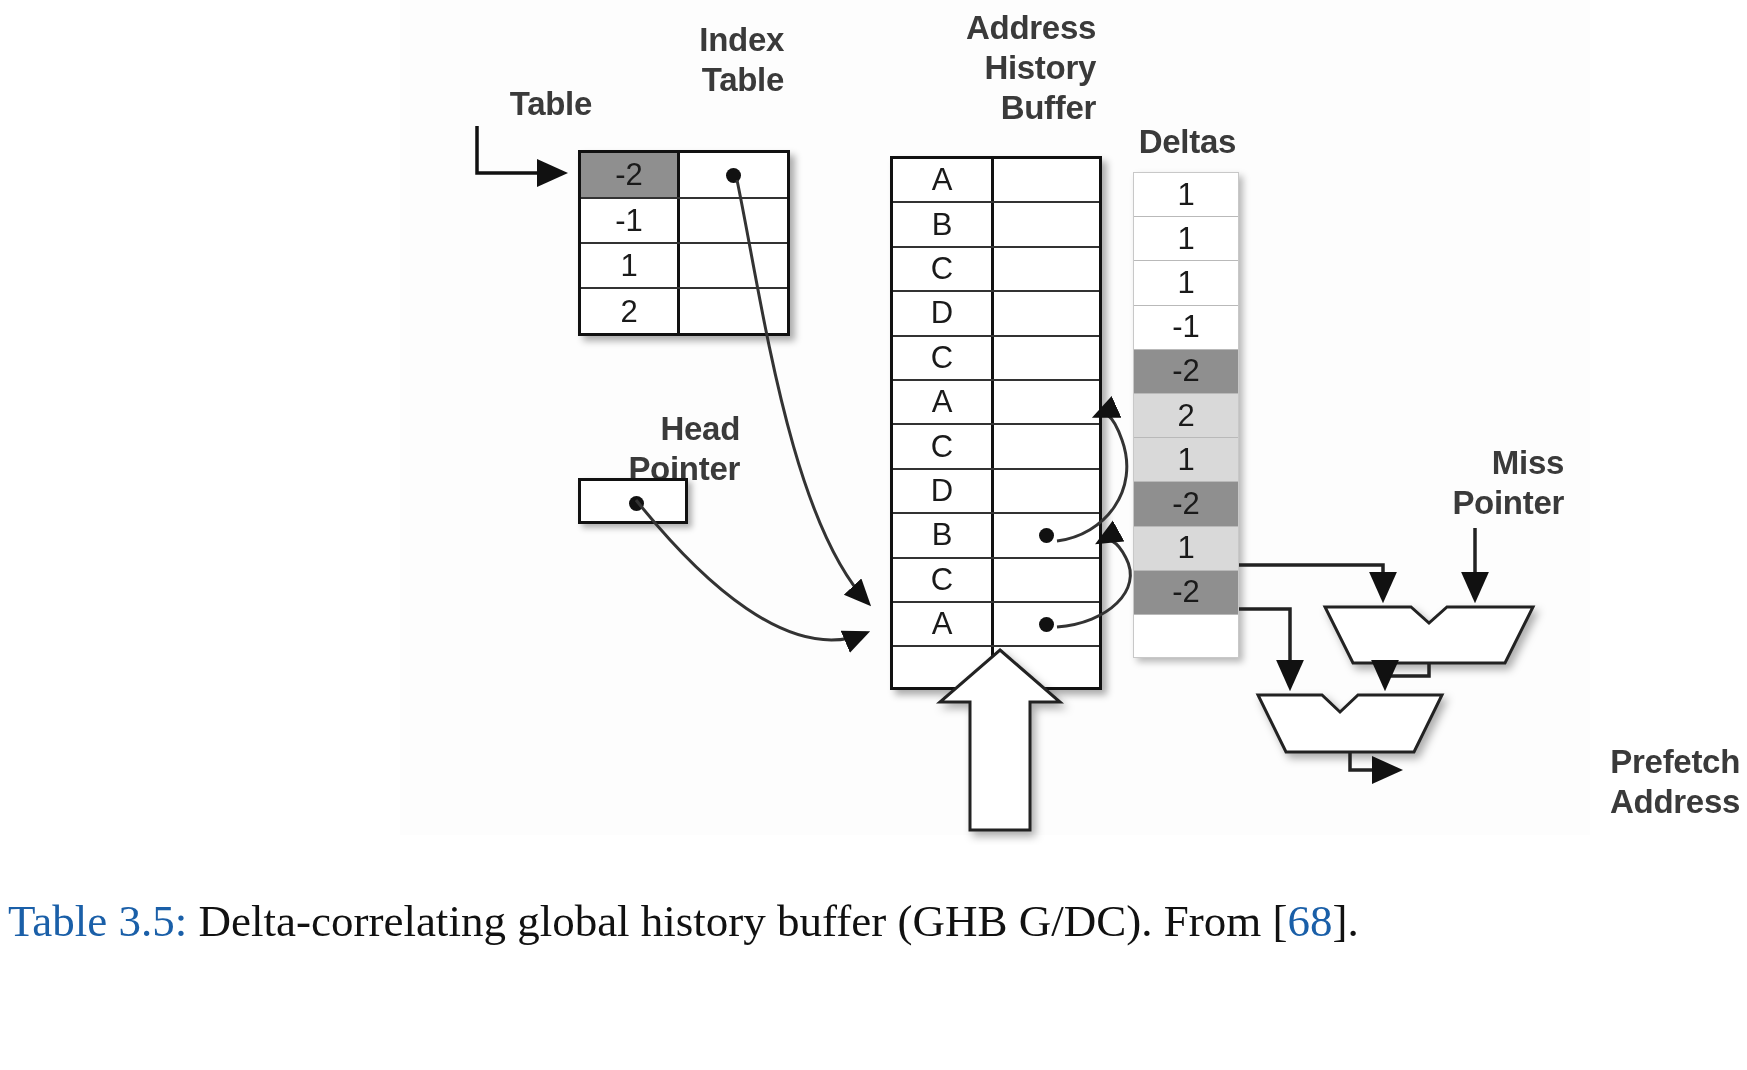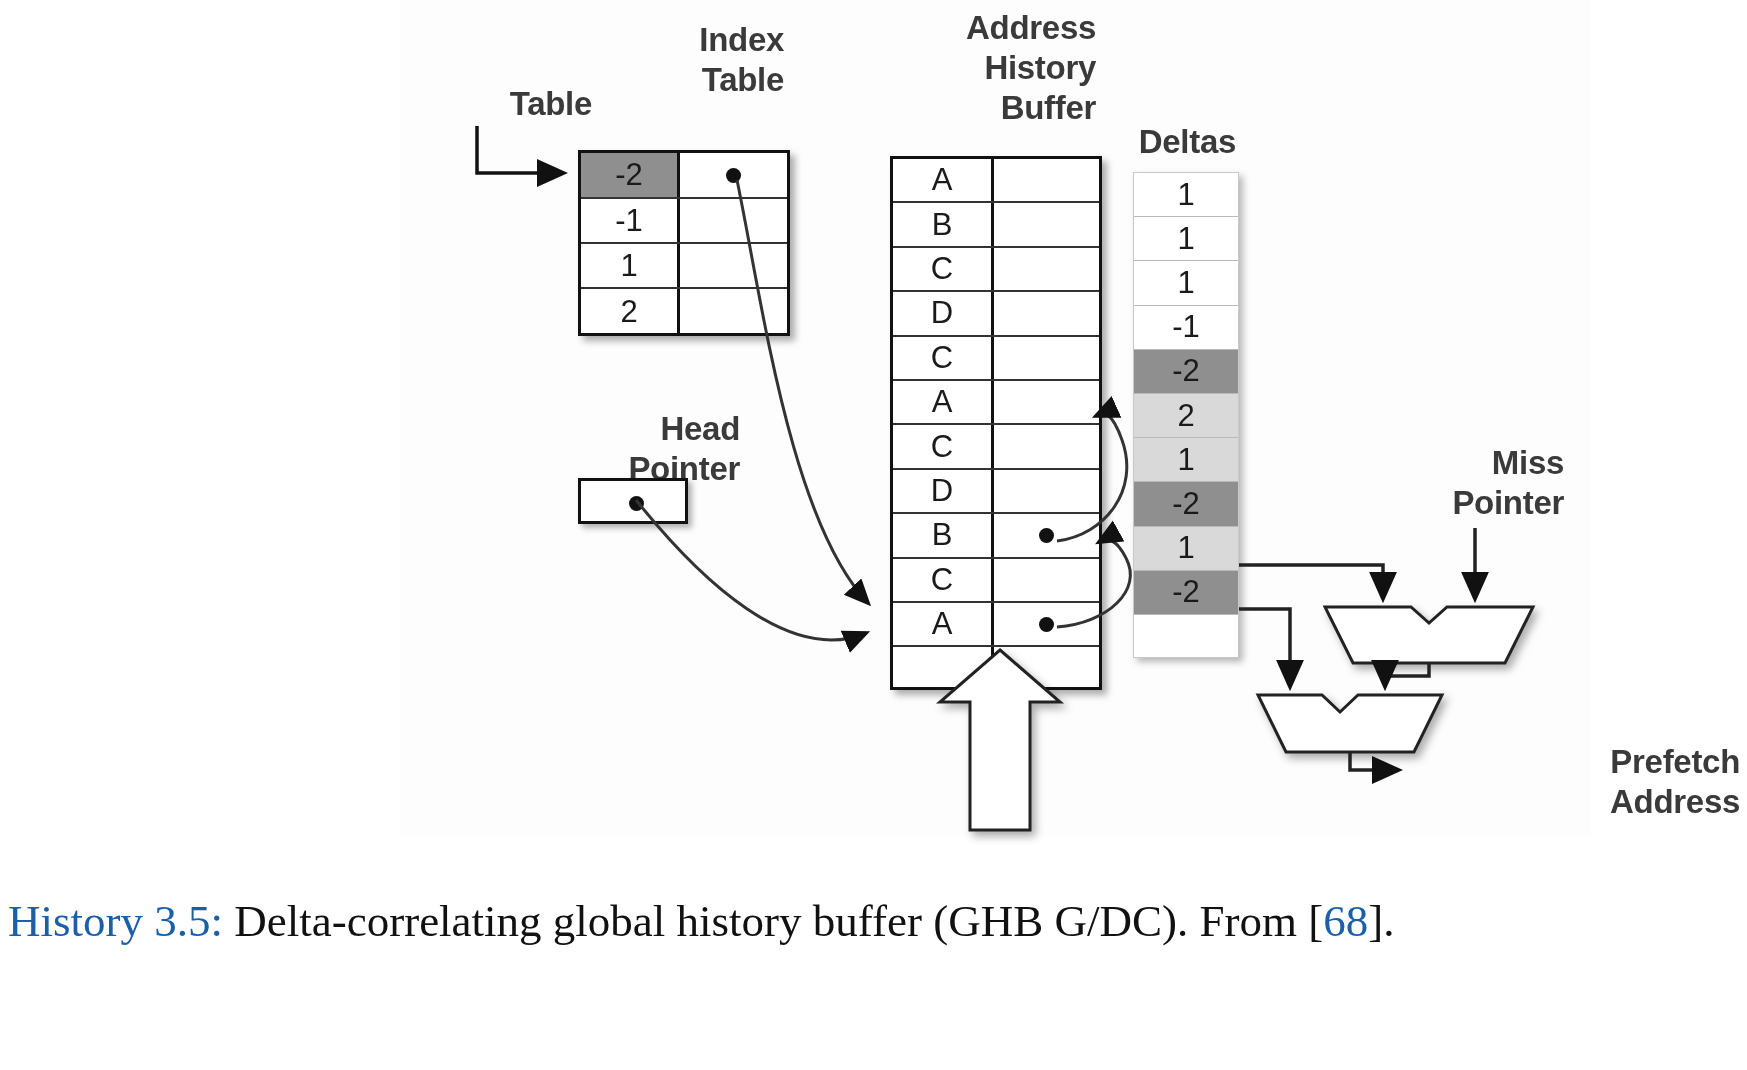--- a/index.html
+++ b/index.html
@@ -290,14 +290,14 @@
     </g>
 
     <g filter="url(#softshadow)">
       <path d="M1000,650 L1060,702 L1030,702 L1030,830 L970,830 L970,702 L940,702 Z" fill="#ffffff" stroke="#222" stroke-width="3"></path>
     </g>
   </svg>
 
 </div>
 
 <div id="caption">
-  <span class="figno">History 3.5:</span><span> Delta-correlating global history buffer (GHB G/DC). From [</span><span class="ref">68</span><span>].</span>
+  <span class="figno">Table 3.5:</span><span> Delta-correlating global history buffer (GHB G/DC). From [</span><span class="ref">68</span><span>].</span>
 </div>
 
 </body></html>

